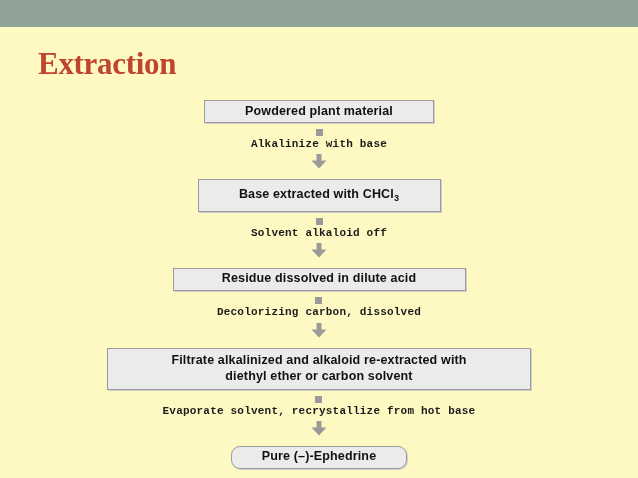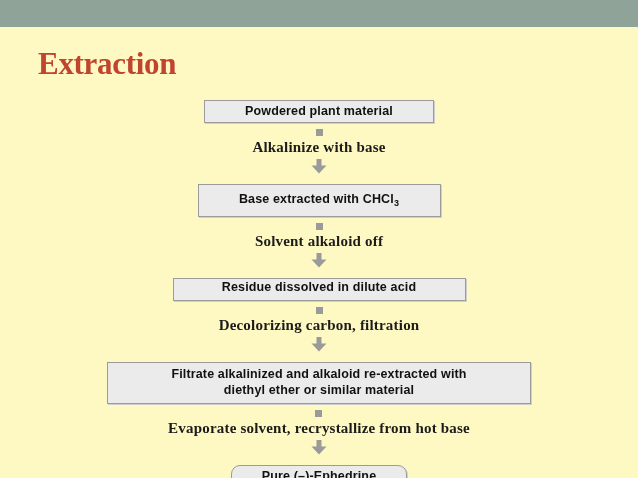--- a/index.html
+++ b/index.html
@@ -77,22 +77,22 @@
     align-items: center;
     justify-content: center;
   }
   .conn-square {
     width: 7px;
     height: 7px;
     background: #9a9a9a;
     margin: 6px 0 2px 0;
   }
   .conn-label {
-    font-family: Liberation Serif, serif;
-    font-size: 15px;
+    font-family: Liberation Mono, monospace;
+    font-size: 11px;
     font-weight: 700;
     color: #1b1b1b;
     letter-spacing: 0.2px;
     white-space: nowrap;
     line-height: 1.2;
     margin-bottom: 2px;
   }
   .conn-arrow {
     width: 16px;
     height: 15px;
@@ -139,30 +139,30 @@
         <polygon points="5.5,0 10.5,0 10.5,6.5 15.5,6.5 8,14.5 0.5,6.5 5.5,6.5" fill="#9a9a9a"></polygon>
       </svg>
     </div>
 
     <div class="flow-box w3">
       <span>Residue dissolved in dilute acid</span>
     </div>
 
     <div class="connector">
       <div class="conn-square"></div>
-      <div class="conn-label">Decolorizing carbon, filtration</div>
+      <div class="conn-label">Decolorizing carbon, dissolved</div>
       <svg class="conn-arrow" viewBox="0 0 16 15">
         <polygon points="5.5,0 10.5,0 10.5,6.5 15.5,6.5 8,14.5 0.5,6.5 5.5,6.5" fill="#9a9a9a"></polygon>
       </svg>
     </div>
 
     <div class="flow-box w4">
       <span>
         <span class="box-line">Filtrate alkalinized and alkaloid re-extracted with</span>
-        <span class="box-line">diethyl ether or similar material</span>
+        <span class="box-line">diethyl ether or carbon solvent</span>
       </span>
     </div>
 
     <div class="connector">
       <div class="conn-square"></div>
       <div class="conn-label">Evaporate solvent, recrystallize from hot base</div>
       <svg class="conn-arrow" viewBox="0 0 16 15">
         <polygon points="5.5,0 10.5,0 10.5,6.5 15.5,6.5 8,14.5 0.5,6.5 5.5,6.5" fill="#9a9a9a"></polygon>
       </svg>
     </div>

